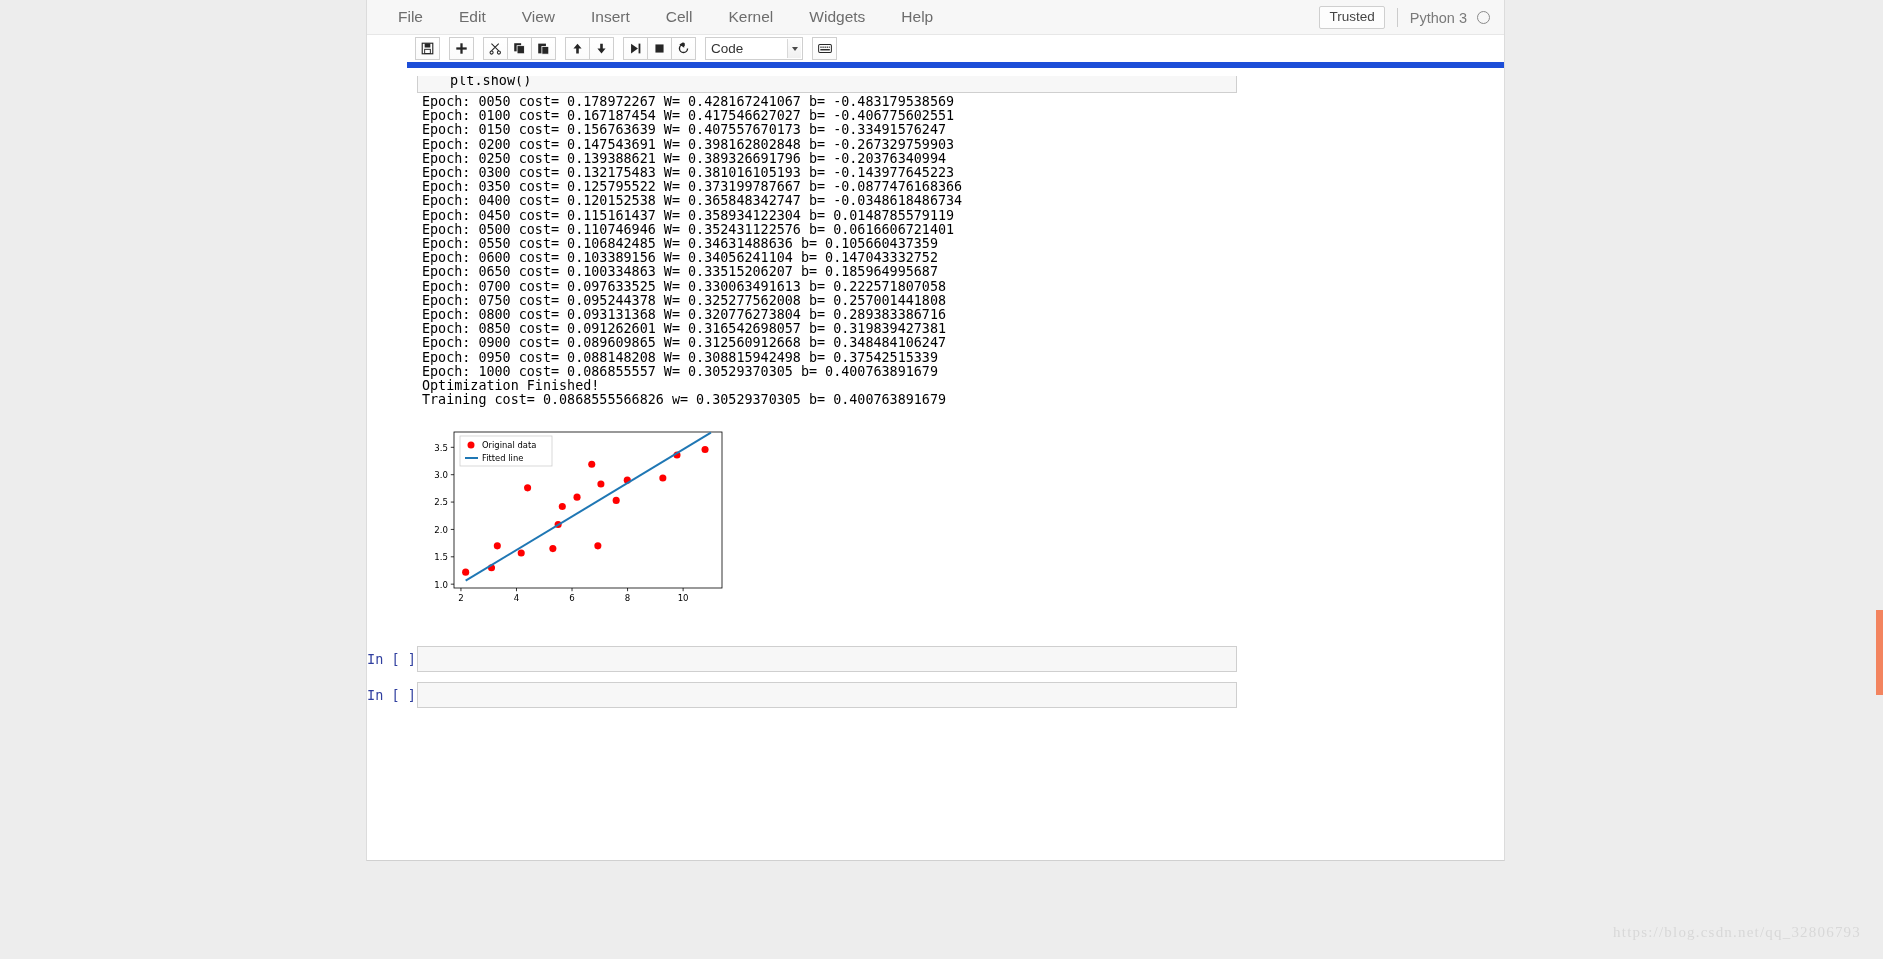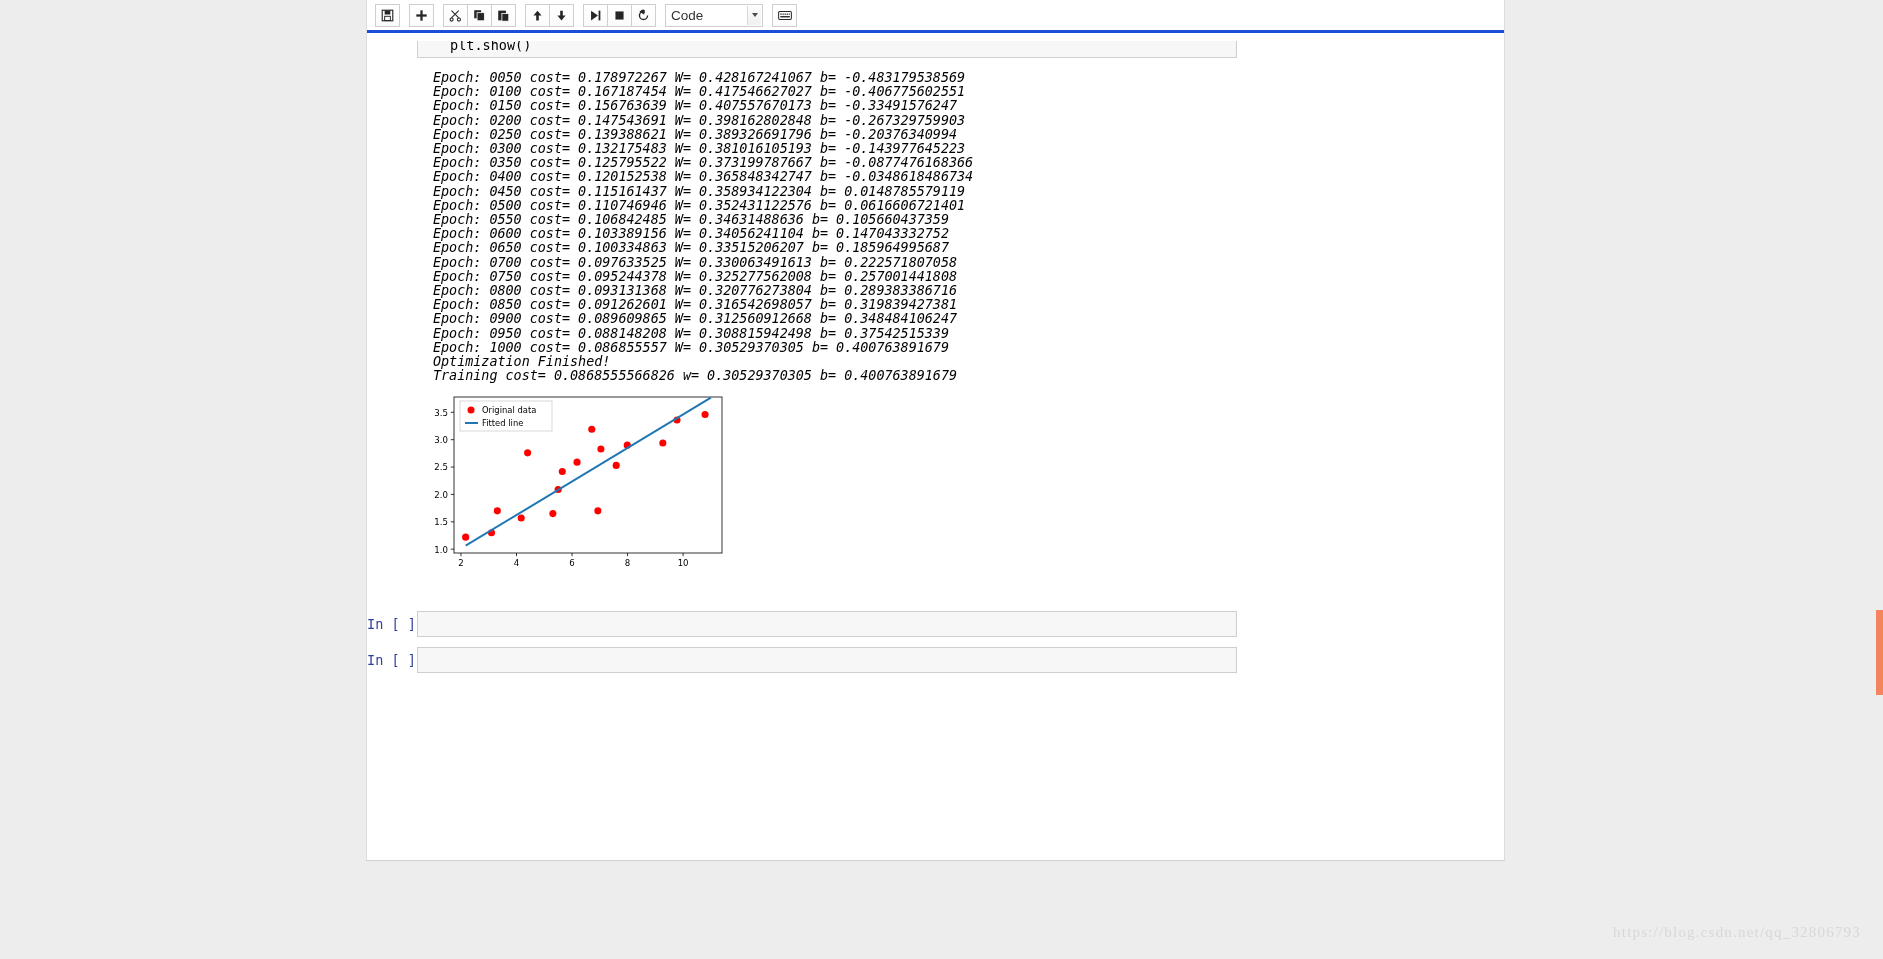--- a/index.html
+++ b/index.html
@@ -57,25 +57,26 @@
   #kernel-name { font-size: 14.5px; color:#7a7a7a; }
   #kernel-idle-icon {
     width: 13px; height: 13px; border: 1.7px solid #8a8a8a;
     border-radius: 50%;
   }
 
   
   #toolbar {
     height: 33px;
     background: #ffffff;
-    border-bottom: 3px solid #1d4ed8;
+    border-bottom: 6px solid #1d4ed8;
     display: flex;
     align-items: center;
     padding-left: 8px;
     gap: 0px;
+    margin-left: 40px;
   }
   .tb-group { display:flex; align-items:center; margin-right: 9px; }
   .tb-btn {
     width: 25px; height: 23px;
     border: 1px solid #cfcfcf;
     background: linear-gradient(#ffffff,#fbfbfb);
     display: flex; align-items: center; justify-content: center;
     cursor: pointer;
     color: #262626;
     font-size: 13px;
@@ -128,27 +129,26 @@
     top: -4px;
     white-space: pre;
   }
 
   
   #output-stream {
     position: absolute;
     left: 50px; top: 22px; width: 900px;
   }
   #output-stream pre {
-    margin: 16px;
+    margin: 5px;
     font-family: "DejaVu Sans Mono", monospace;
     font-size: 13.4px;
     line-height: 14.2px;
     color: #000000;
     white-space: pre;
-    font-style: italic;
   }
 
   
   #figure-output {
     position: absolute;
     left: 52px; top: 360px;
     width: 308px; height: 188px;
     background: #ffffff;
   }
   #mpl-svg { display:block; }
@@ -194,20 +194,37 @@
     font-size: 15px;
     letter-spacing: 1.2px;
     color: #d8d8d8;
   }
 </style>
 </head>
 <body>
 
 <div id="notebook-window">
 
+  <div id="menubar">
+    <div class="menu-item">File</div>
+    <div class="menu-item">Edit</div>
+    <div class="menu-item">View</div>
+    <div class="menu-item">Insert</div>
+    <div class="menu-item">Cell</div>
+    <div class="menu-item">Kernel</div>
+    <div class="menu-item">Widgets</div>
+    <div class="menu-item">Help</div>
+
+    <div id="menubar-right">
+      <div id="trusted-badge">Trusted</div>
+      <div id="kernel-divider"></div>
+      <div id="kernel-name">Python 3</div>
+      <div id="kernel-idle-icon"></div>
+    </div>
+  </div>
 
   <div id="toolbar">
 
     <div class="tb-group">
       <div class="tb-btn" title="Save">
         <svg width="13" height="13" viewBox="0 0 16 16">
           <rect x="1.5" y="1.5" width="13" height="13" fill="none" stroke="#262626" stroke-width="1.4"></rect>
           <rect x="4.5" y="1.8" width="7" height="5" fill="#262626"></rect>
           <rect x="4.5" y="9" width="7" height="5.2" fill="none" stroke="#262626" stroke-width="1.2"></rect>
         </svg>

